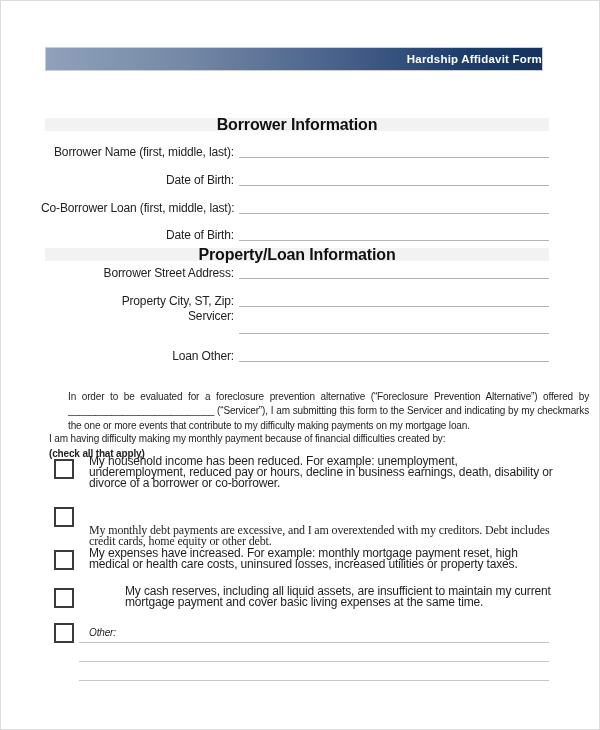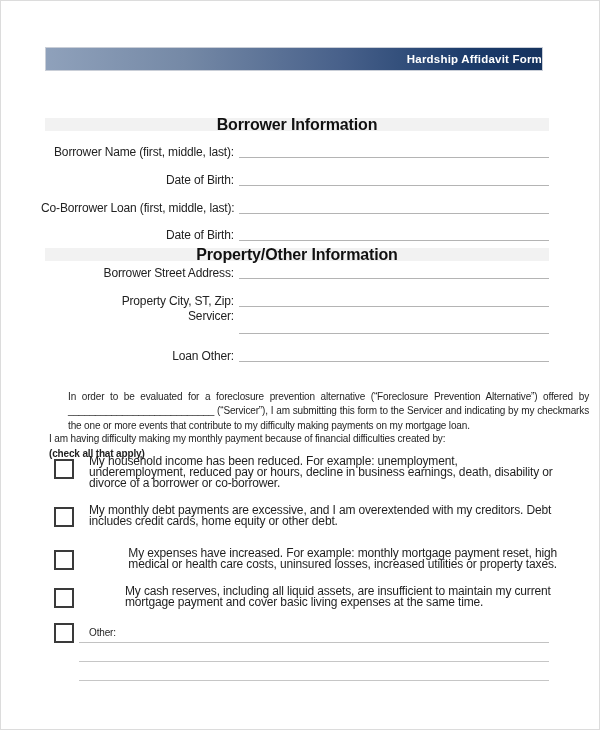--- a/index.html
+++ b/index.html
@@ -96,28 +96,29 @@
   }
   .cb-text {
     position: absolute;
     left: 88px;
     width: 468px;
     font-size: 12px;
     line-height: 11px;
     color: #1f1f1f;
   }
   .cb-1 { top: 458px; } .cb-1-text { top: 455px; }
-  .cb-2 { top: 506px; } .cb-2-text { top: 504px; }
-  .cb-3 { top: 549px; } .cb-3-text { top: 547px; text-align: right; }
+  .cb-2 { top: 506px; } .cb-2-text { top: 524px; font-family: Liberation Serif, serif; }
+  .cb-3 { top: 549px; } .cb-3-text { top: 547px; }
   .cb-4 { top: 587px; } .cb-4-text { top: 585px; margin-left: 36px; }
   .cb-5 { top: 622px; }
   .other-label {
     position: absolute;
     left: 88px; top: 626px;
     font-size: 10px;
+    font-style: italic;
   }
   .other-line {
     position: absolute;
     left: 78px; top: 641px;
     width: 470px; height: 0;
     border-top: 1.5px solid #c2c2c2;
   }
   .blank-line {
     position: absolute;
     left: 78px;
@@ -146,21 +147,21 @@
   <div class="field-label" style="top:172px">Date of Birth:</div>
   <div class="field-line" style="top:184px"></div>
 
   <div class="field-label" style="top:200px">Co-Borrower Loan (first, middle, last):</div>
   <div class="field-line" style="top:212px"></div>
 
   <div class="field-label" style="top:227px">Date of Birth:</div>
   <div class="field-line" style="top:239px"></div>
 
   <div class="section-bar bar-property">
-    <span>Property/Other Information</span>
+    <span>Property/Loan Information</span>
   </div>
 
   <div class="field-label" style="top:265px">Borrower Street Address:</div>
   <div class="field-line" style="top:277px"></div>
 
   <div class="field-label" style="top:293px">Property City, ST, Zip:</div>
   <div class="field-line" style="top:305px"></div>
 
   <div class="field-label" style="top:308px">Servicer:</div>
   <div class="field-line" style="top:332px"></div>

